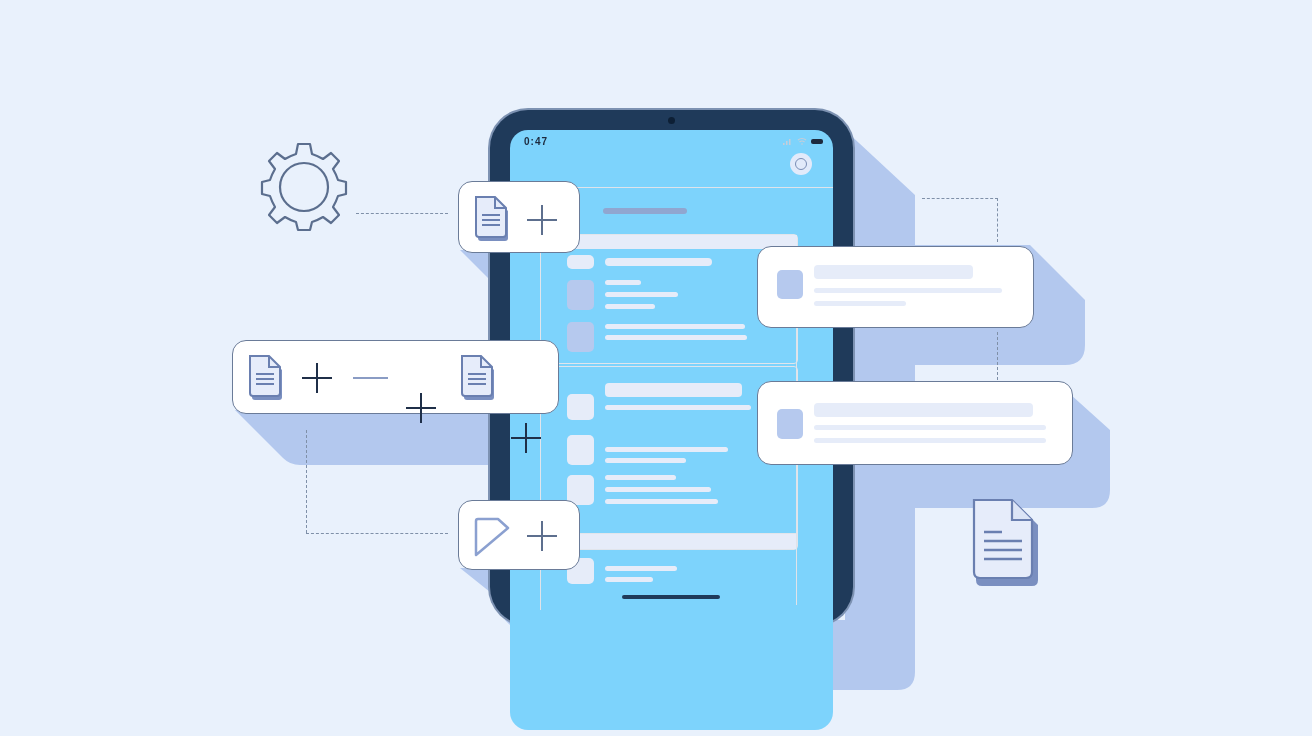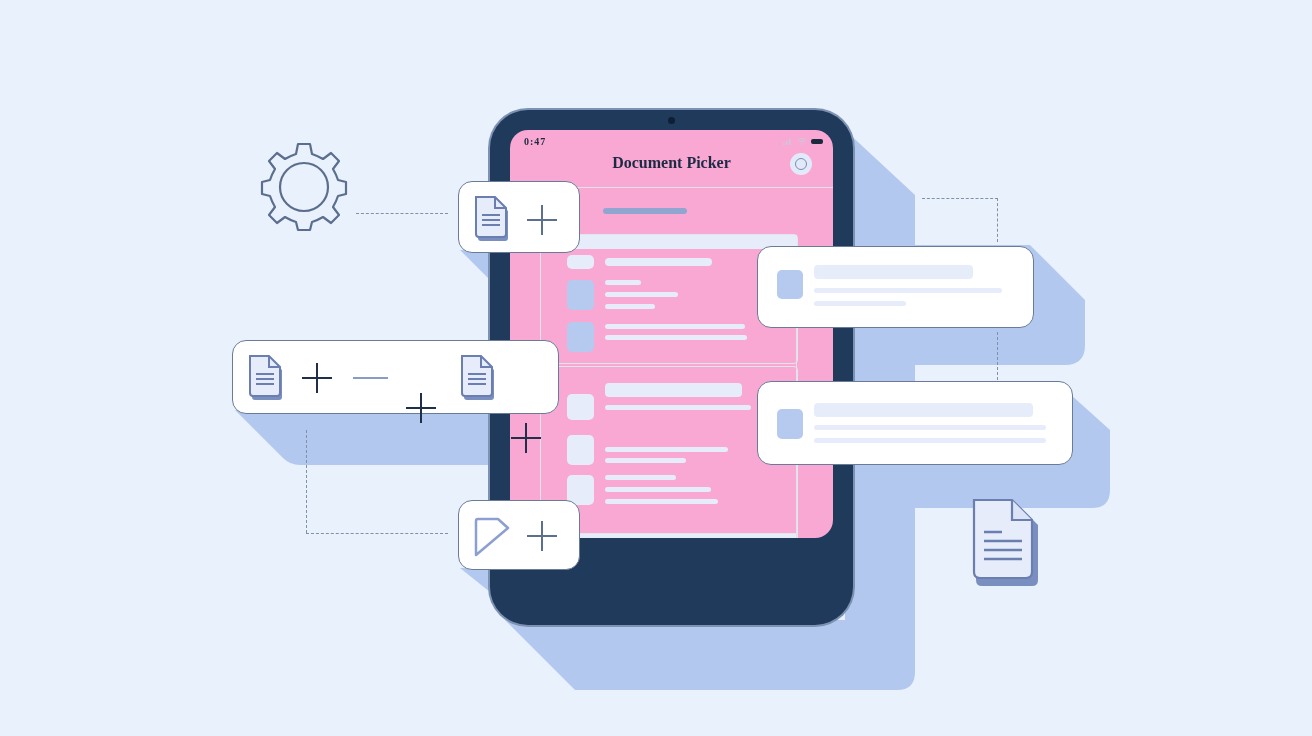--- a/index.html
+++ b/index.html
@@ -1,21 +1,21 @@
 <!DOCTYPE html>
 <html><head>
 <meta charset="utf-8">
 <style>
   html,body{margin:0;padding:0;}
   body{width:1312px;height:736px;background:#e9f1fc;position:relative;overflow:hidden;font-family:"Liberation Sans",sans-serif;}
   .abs{position:absolute;}
   .shadow-svg{position:absolute;left:0;top:0;}
   .tablet{left:490px;top:110px;width:363px;height:515px;background:#1f3a5a;border-radius:38px;box-shadow:0 0 0 2px #7d92b2;}
   .camera{left:178px;top:7px;width:7px;height:7px;border-radius:50%;background:#0d1f35;}
-  .screen{left:20px;top:20px;width:323px;height:408px;background:#f9a8d4;border-radius:18px;overflow:hidden;font-family:Liberation Serif, serif;}
+  .screen{left:20px;top:20px;width:323px;height:600px;background:#7dd3fc;border-radius:18px;overflow:hidden;}
   .status-time{left:14px;top:6px;font-size:10px;font-weight:bold;color:#1d2a3e;letter-spacing:1px;}
   .status-icons{right:10px;top:7px;display:flex;gap:4px;align-items:center;}
   .title{left:0;width:323px;top:24px;text-align:center;font-size:16px;font-weight:bold;color:#1d2a44;}
   .profile{left:280px;top:23px;width:22px;height:22px;border-radius:50%;background:#e2eafa;display:flex;align-items:center;justify-content:center;}
   .profile span{width:10px;height:10px;border:1.5px solid #7a8db5;border-radius:50%;display:block;}
   .hdr-line{left:0;top:57px;width:323px;height:1px;background:#dfe3ea;}
   .vline{width:1px;background:#e0e3e9;}
   .bar{background:#e6ecf9;border-radius:4px;}
   .sq{background:#b6c9ee;border-radius:5px;}
   .sq.light{background:#e6ecf9;}
@@ -59,21 +59,20 @@
           <rect x="0" y="5" width="1.5" height="2" fill="#c7cdd8"></rect>
           <rect x="3" y="3" width="1.5" height="4" fill="#c7cdd8"></rect>
           <rect x="6" y="1" width="1.5" height="6" fill="#c7cdd8"></rect>
         </svg>
       <svg width="10" height="8">
           <path d="M1 3 Q5 0 9 3 M2.5 5 Q5 3 7.5 5" stroke="#c7cdd8" stroke-width="1.2" fill="none"></path>
           <circle cx="5" cy="7" r="0.8" fill="#c7cdd8"></circle>
         </svg>
       <div style="width:12px;height:5px;background:#1d2a3e;border-radius:2px;"></div>
     </div>
-    <div class="abs title">Document Picker</div>
     <div class="abs profile">
         <span></span>
       </div>
     <div class="abs hdr-line"></div>
 
     <div class="abs vline" style="left:30px;top:120px;height:360px;"></div>
     <div class="abs vline" style="left:286px;top:105px;height:370px;"></div>
 
     <div class="abs" style="left:93px;top:78px;width:84px;height:6px;background:#90a6d0;border-radius:3px;"></div>
 

